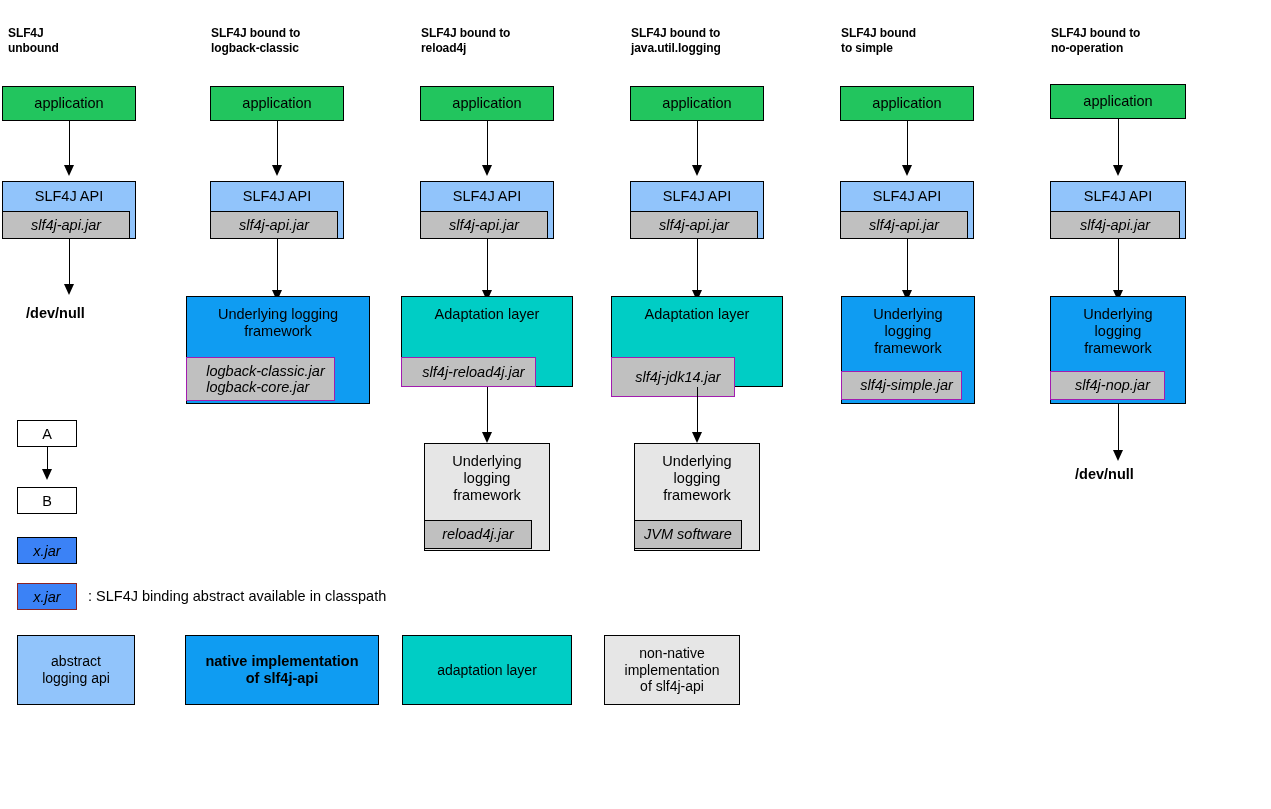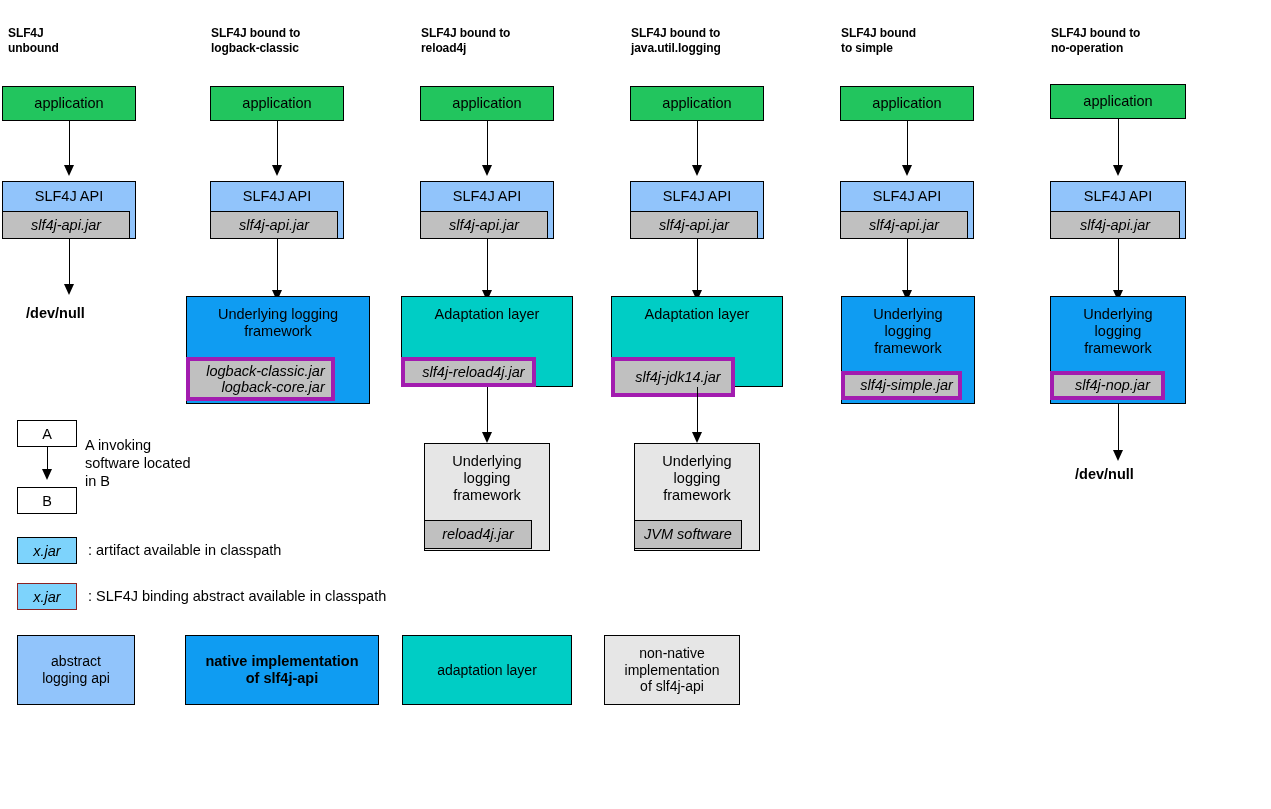--- a/index.html
+++ b/index.html
@@ -80,24 +80,24 @@
     box-sizing: border-box;
     background: #c0c0c0;
     border: 1px solid #000000;
     font-style: italic;
     font-size: 14.5px;
     line-height: 1.12;
     display: flex;
     flex-direction: column;
     align-items: center;
     justify-content: center;
-    text-align: right;
-    color: #000;
-  }
-  .jar.binding { border: 4px solid #a21caf; padding-left: 10px; }
+    text-align: left;
+    color: #000;
+  }
+  .jar.binding { border: 1px solid #a21caf; padding-left: 10px; }
 
   
   .arrow {
     position: absolute;
     width: 0;
   }
   .arrow .shaft {
     position: absolute;
     left: 0;
     top: 0;
@@ -129,21 +129,21 @@
     background: #ffffff;
     display: flex;
     align-items: center;
     justify-content: center;
     font-size: 14.5px;
     color: #000;
   }
   .legend-jar {
     position: absolute;
     box-sizing: border-box;
-    background: #7dd3fc;
+    background: #3b82f6;
     border: 1px solid #000000;
     display: flex;
     align-items: center;
     justify-content: center;
     font-style: italic;
     font-size: 14.5px;
     color: #000;
   }
   .legend-jar.binding { border: 1px solid #8b2323; }
   .swatch {
@@ -368,26 +368,22 @@
 
   <div class="arrow" style="left:47px; top:447px; height:33px;">
     <div class="shaft" style="height:22px;"></div>
     <div class="head" style="top:22px;"></div>
   </div>
 
   <div class="legend-box" style="left:17px; top:487px; width:60px; height:27px;">
     <span>B</span>
   </div>
 
-  <div class="legend-text" style="left: 85px; top: 437px; width: 180px; white-space: pre-line;">A invoking
-software located
-in B</div>
 
   <div class="legend-jar" style="left:17px; top:537px; width:60px; height:27px;">x.jar</div>
-  <div class="legend-text" style="left:88px; top:542px; width:420px;">: artifact available in classpath</div>
 
   <div class="legend-jar binding" style="left:17px; top:583px; width:60px; height:27px;">x.jar</div>
   <div class="legend-text" style="left:88px; top:588px; width:520px;">: SLF4J binding abstract available in classpath</div>
 
   <div class="swatch fill-ltblue" style="left: 17px; top: 635px; width: 118px; height: 70px; white-space: pre-line;">abstract
 logging api</div>
 
   <div class="swatch fill-blue bold" style="left: 185px; top: 635px; width: 194px; height: 70px; white-space: pre-line;">native implementation
 of slf4j-api</div>
 

